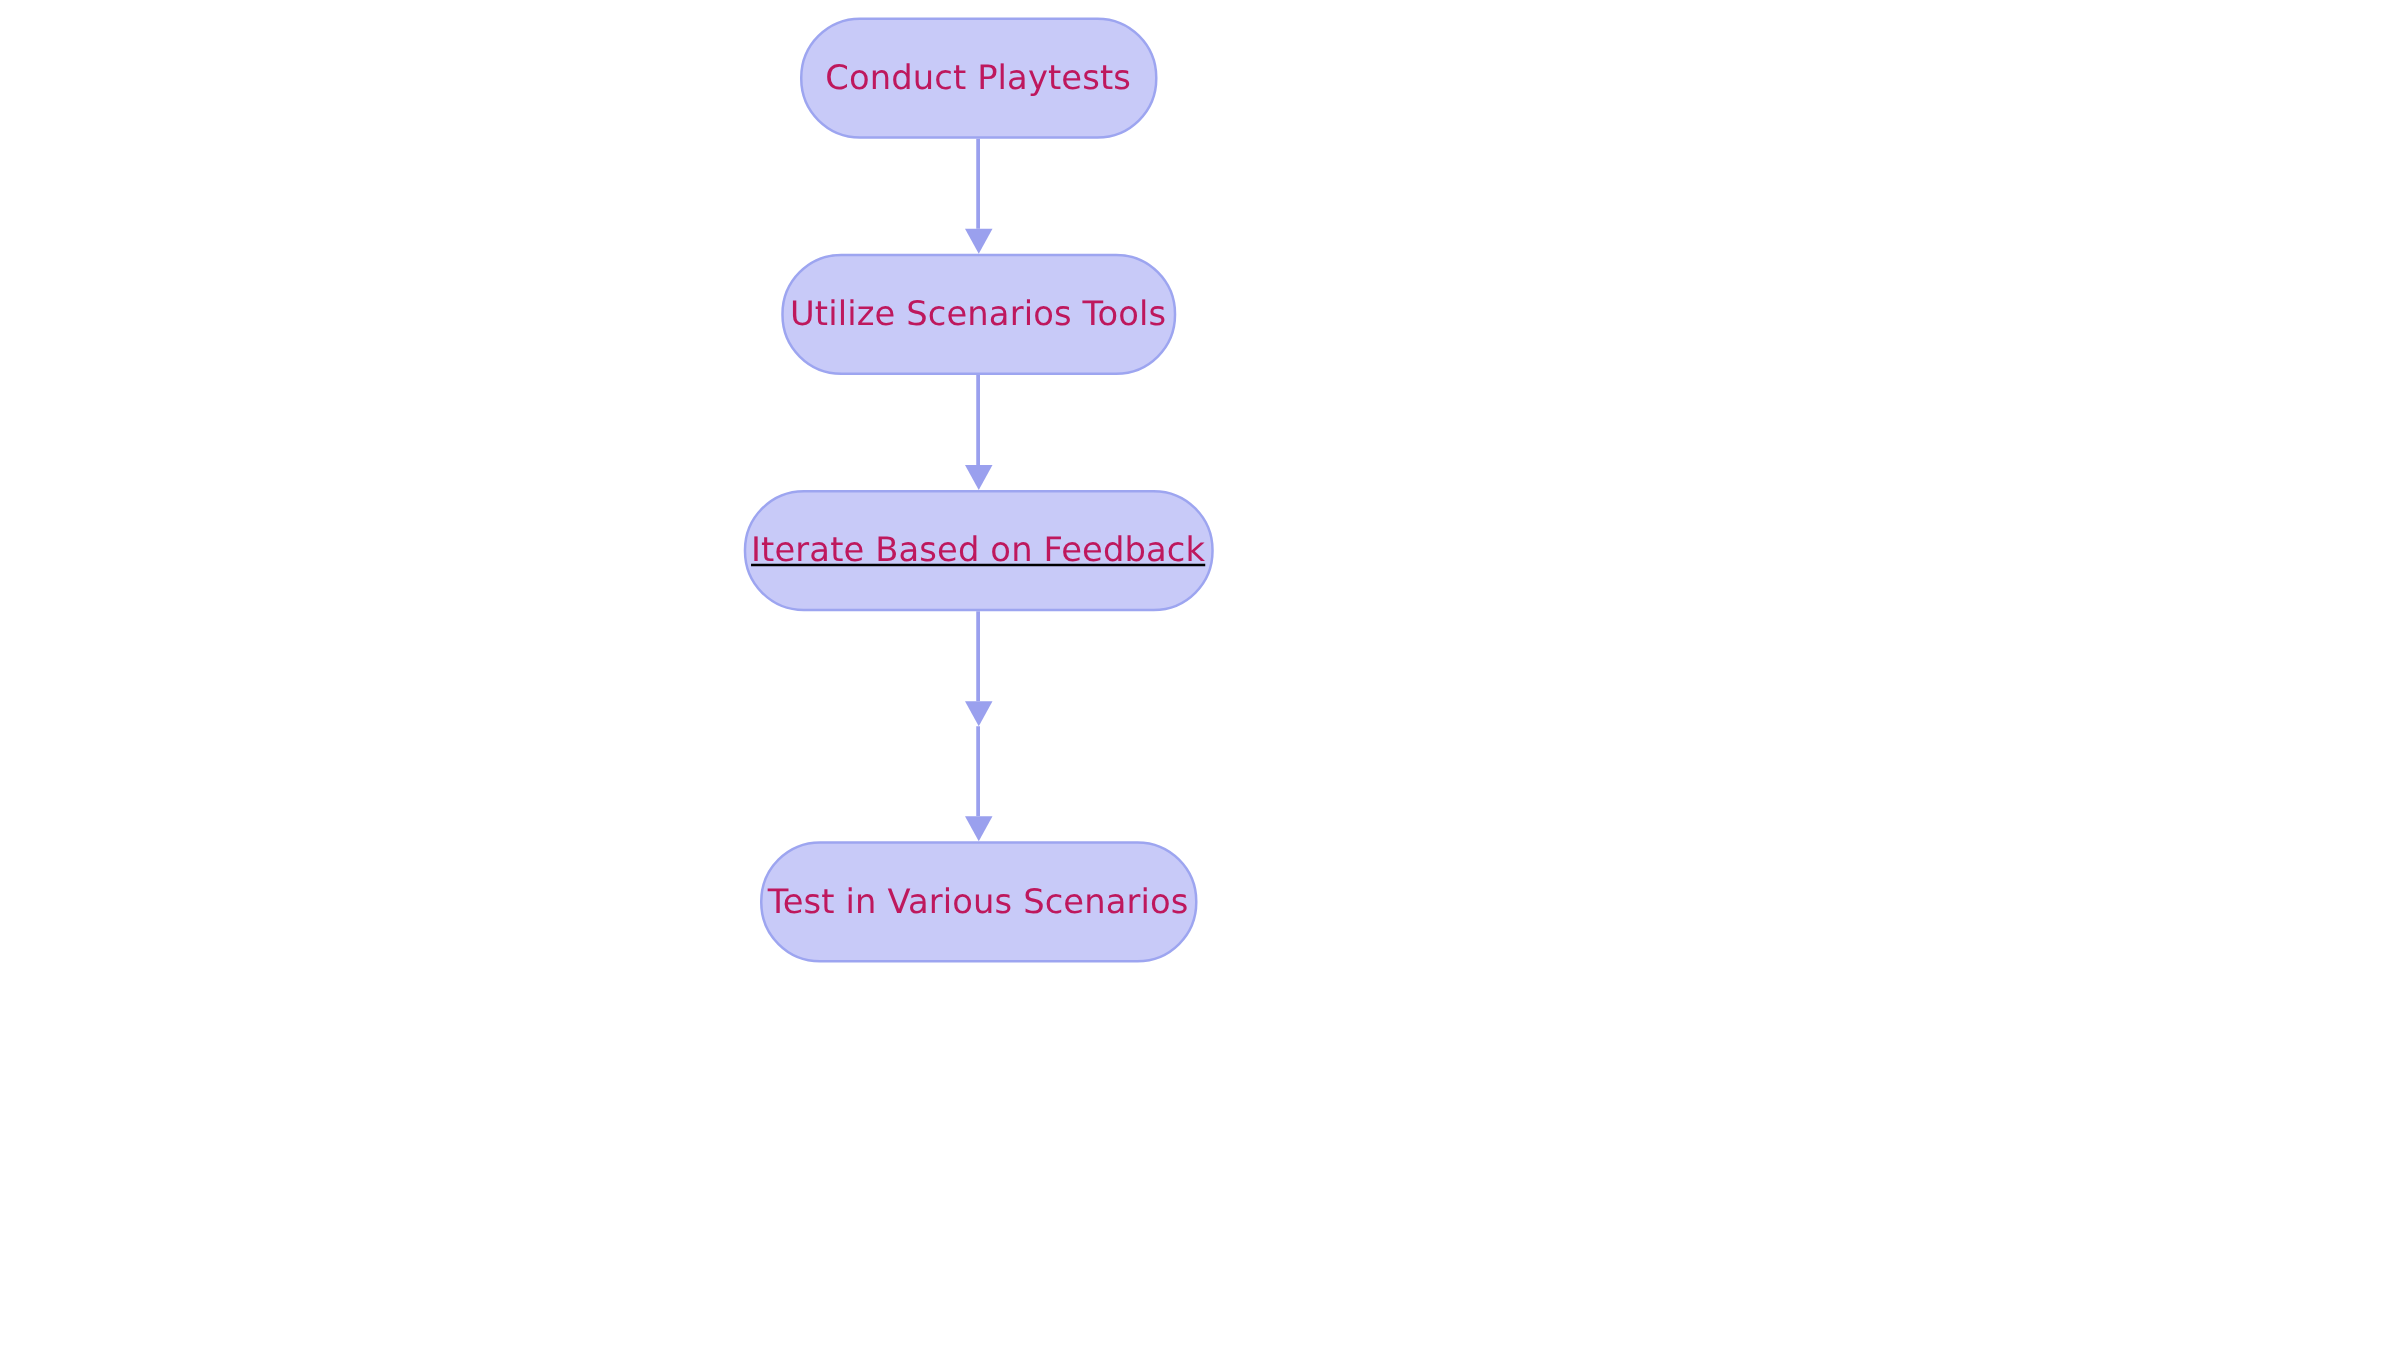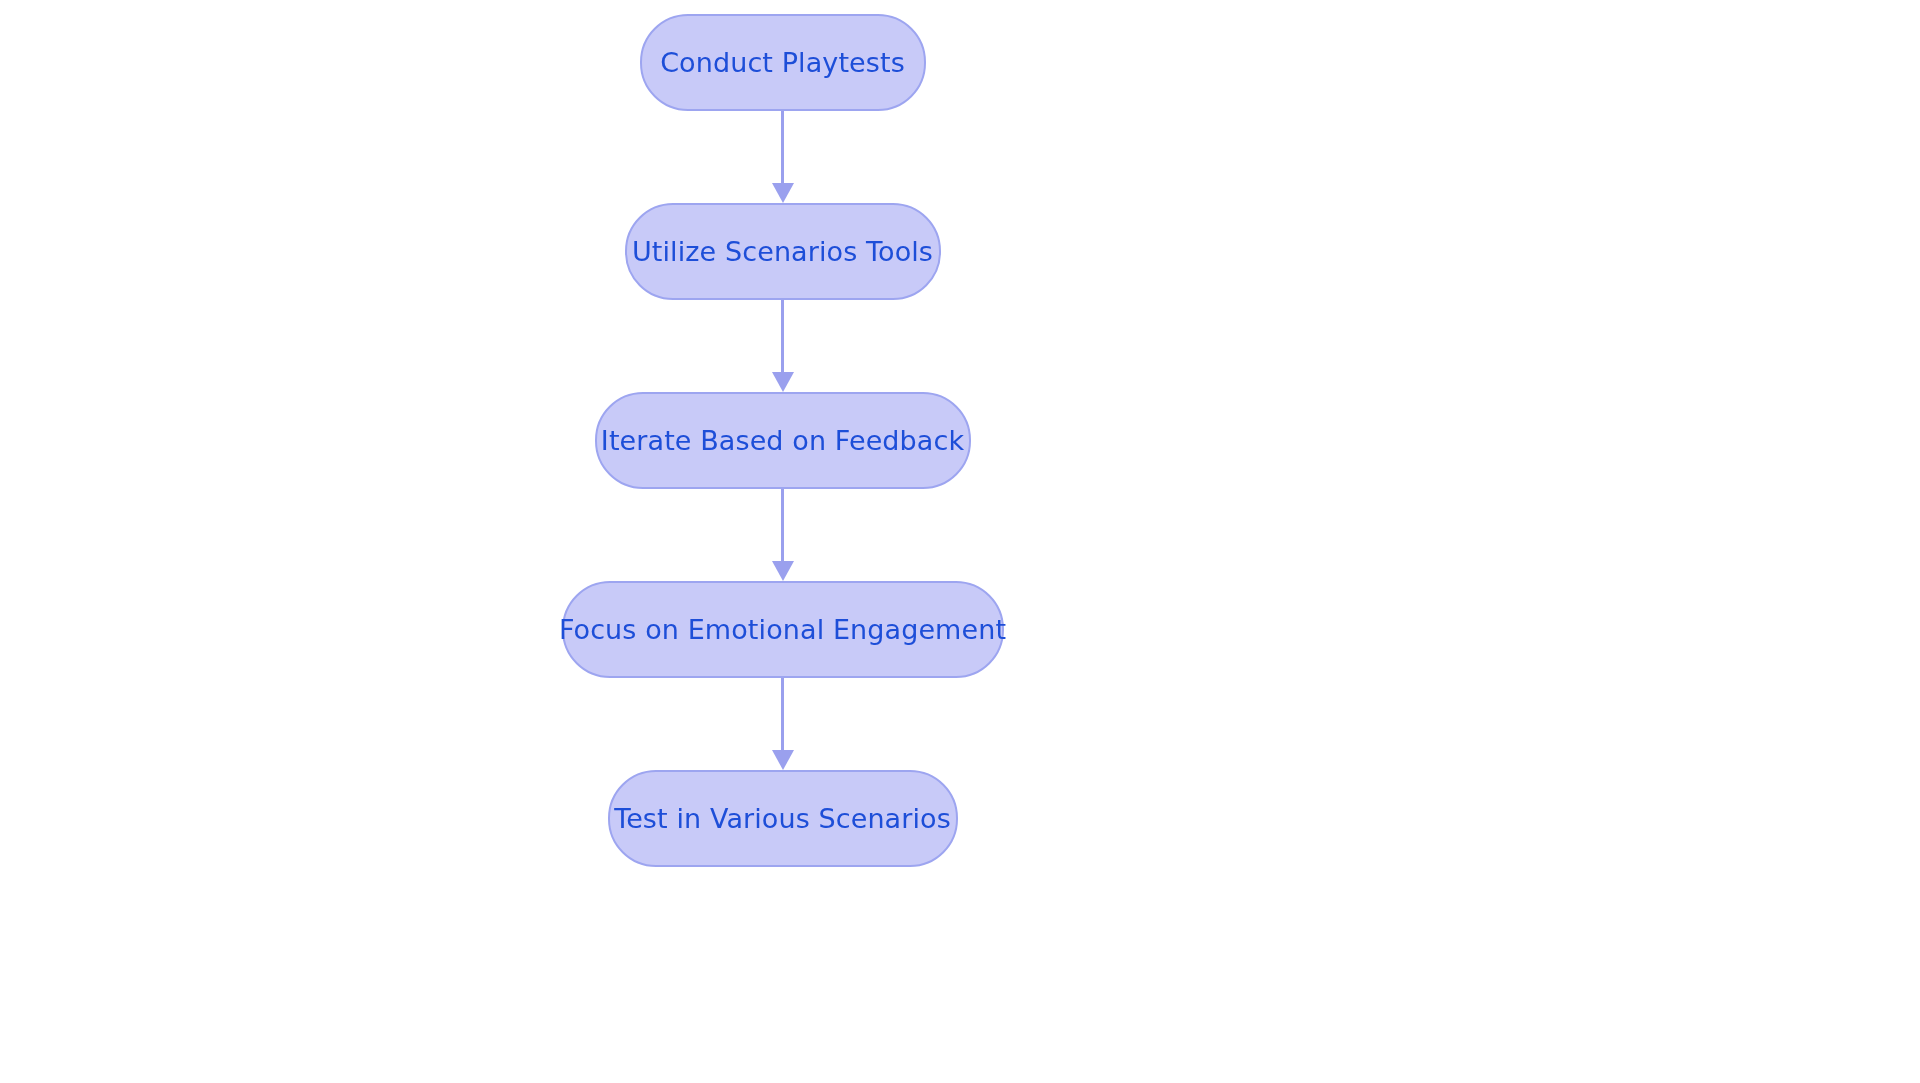--- a/index.html
+++ b/index.html
@@ -43,33 +43,33 @@
     background: #c8caf8;
     border: 2px solid #9da5f0;
     border-radius: 48px;
     display: flex;
     align-items: center;
     justify-content: center;
     padding: 0 40px;
     flex: 0 0 auto;
   }
   .node-label {
-    color: #1d4ed8;
+    color: #be185d;
     font-size: 27px;
     font-weight: 400;
     line-height: 1;
     letter-spacing: 0.1px;
     white-space: nowrap;
     font-family: "DejaVu Sans", sans-serif;
   }
 
   
   .node.w-0 { width: 286px; }
   .node.w-1 { width: 316px; }
-  .node.w-2 { width: 376px; }
+  .node.w-2 { width: 376px; text-decoration: underline; }
   .node.w-3 { width: 442px; }
   .node.w-4 { width: 350px; }
 
   
   .connector {
     position: relative;
     width: 20px;
     height: 92px;
     flex: 0 0 auto;
     display: flex;
@@ -115,23 +115,20 @@
 
     <div class="node w-2">
       <span class="node-label">Iterate Based on Feedback</span>
     </div>
 
     <div class="connector">
       <div class="connector-line"></div>
       <div class="connector-head"></div>
     </div>
 
-    <div class="node w-3">
-      <span class="node-label">Focus on Emotional Engagement</span>
-    </div>
 
     <div class="connector">
       <div class="connector-line"></div>
       <div class="connector-head"></div>
     </div>
 
     <div class="node w-4">
       <span class="node-label">Test in Various Scenarios</span>
     </div>
 

